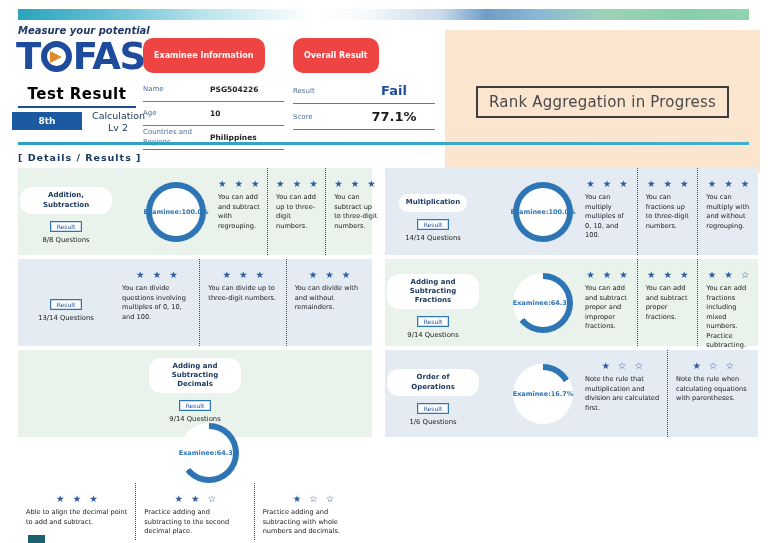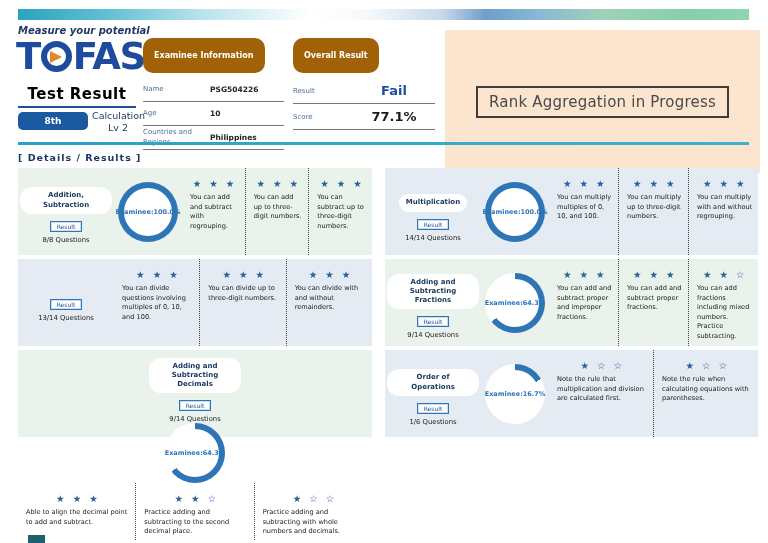--- a/index.html
+++ b/index.html
@@ -15,26 +15,26 @@
   .tagline{position:absolute;top:25px;left:18px;font-size:10px;font-style:italic;font-weight:bold;color:#1f3864;}
   .logo{position:absolute;top:38px;left:16px;font-size:37px;font-weight:800;color:#1e4b9b;
         letter-spacing:-1.5px;line-height:1;display:flex;align-items:center;}
   .logo-o{display:inline-block;width:19px;height:19px;border:6px solid #1e4b9b;border-radius:50%;
           position:relative;margin:0 1px;background:#fff;}
   .logo-arrow{position:absolute;left:3px;top:4px;width:0;height:0;
           border-left:12px solid #e0882e;border-top:6px solid transparent;border-bottom:6px solid transparent;}
   .test-result{position:absolute;top:85px;left:18px;width:118px;text-align:center;
           font-size:15px;font-weight:bold;color:#000000;letter-spacing:0.5px;}
   .title-underline{position:absolute;top:106px;left:18px;width:118px;height:2px;background:#1f4e9c;}
-  .grade-pill{position:absolute;top:112px;left:18px;width:70px;height:18px;border-radius:5px;
+  .grade-pill{position:absolute;top:112px;left:12px;width:70px;height:18px;border-radius:0;
           background:#1b5aa0;color:#fff;font-size:9px;font-weight:bold;line-height:18px;text-align:center;}
   .level{position:absolute;top:110px;left:92px;width:52px;font-size:9.5px;line-height:1.25;
           color:#17365d;text-align:center;}
 
-  .pill{display:inline-block;padding:13px 11px;background:#a16207;border-radius:10px;
+  .pill{display:inline-block;padding:13px 11px;background:#ef4444;border-radius:10px;
         color:#fff;font-size:8px;font-weight:bold;}
 
   
   .examinee{position:absolute;top:38px;left:143px;width:141px;}
   .info-rows{margin-top:5px;}
   .info-row{display:flex;align-items:center;border-bottom:1px solid #777;min-height:21px;padding:1px 0;}
   .i-label{width:67px;font-size:7px;color:#4f6f9f;line-height:1.3;flex:none;}
   .i-value{font-size:7.5px;font-weight:bold;color:#222;}
 
   
@@ -59,21 +59,21 @@
   
   .grid{position:absolute;top:168px;left:18px;width:740px;display:grid;
         grid-template-columns:354px 373px;gap:4px 13px;}
   .card{height:87px;display:flex;align-items:center;}
   .card-info{width:92px;flex:none;text-align:center;padding:0 2px;margin-top:8px;}
   .card-title-pill{display:inline-block;background:#fff;border-radius:12px;padding:4px 7px;
         font-size:7px;font-weight:bold;color:#17365d;line-height:1.3;max-width:84px;}
   .result-box{display:inline-block;margin-top:4px;border:1px solid #2e75b6;background:#fff;
         color:#1f4e9c;font-size:6px;padding:1px 6px;box-shadow:inset 0 0 0 1px rgba(46,117,182,.25);}
   .questions{font-size:6.8px;color:#222;margin-top:3px;}
-  .donut-wrap{width:68px;flex:none;display:flex;justify-content:center;}
+  .donut-wrap{width:68px;flex:none;display:flex;justify-content:center;margin-left:28px;}
   .donut{width:60px;height:60px;border-radius:50%;position:relative;}
   .donut-hole{position:absolute;inset:6px;border-radius:50%;background:#fff;
         display:flex;align-items:center;justify-content:center;}
   .donut-label{font-size:6.5px;font-weight:bold;color:#2e75b6;white-space:nowrap;}
   .cols{flex:1;display:flex;align-self:stretch;}
   .col{flex:1;padding:10px 5px 3px 8px;border-left:1px dotted #444;}
   .col:first-child{border-left:none;}
   .stars{text-align:center;font-size:9.5px;color:#2e5fa3;letter-spacing:2.5px;white-space:nowrap;}
   .skill-text{font-size:6.6px;color:#1a1a1a;line-height:1.45;margin-top:4px;}
 
@@ -195,21 +195,21 @@
       </div>
     </div>
     <div class="cols">
   <div class="col">
     <div class="stars">★ ★ ★</div>
     <div class="skill-text">You can multiply multiples of 0, 10, and 100.</div>
   </div>
 
   <div class="col">
     <div class="stars">★ ★ ★</div>
-    <div class="skill-text">You can multiply up to three-digit numbers.</div>
+    <div class="skill-text">You can fractions up to three-digit numbers.</div>
   </div>
 
   <div class="col">
     <div class="stars">★ ★ ★</div>
     <div class="skill-text">You can multiply with and without regrouping.</div>
   </div>
 </div>
   </div>
 
   <div class="card" style="background: rgb(228, 235, 242);">

